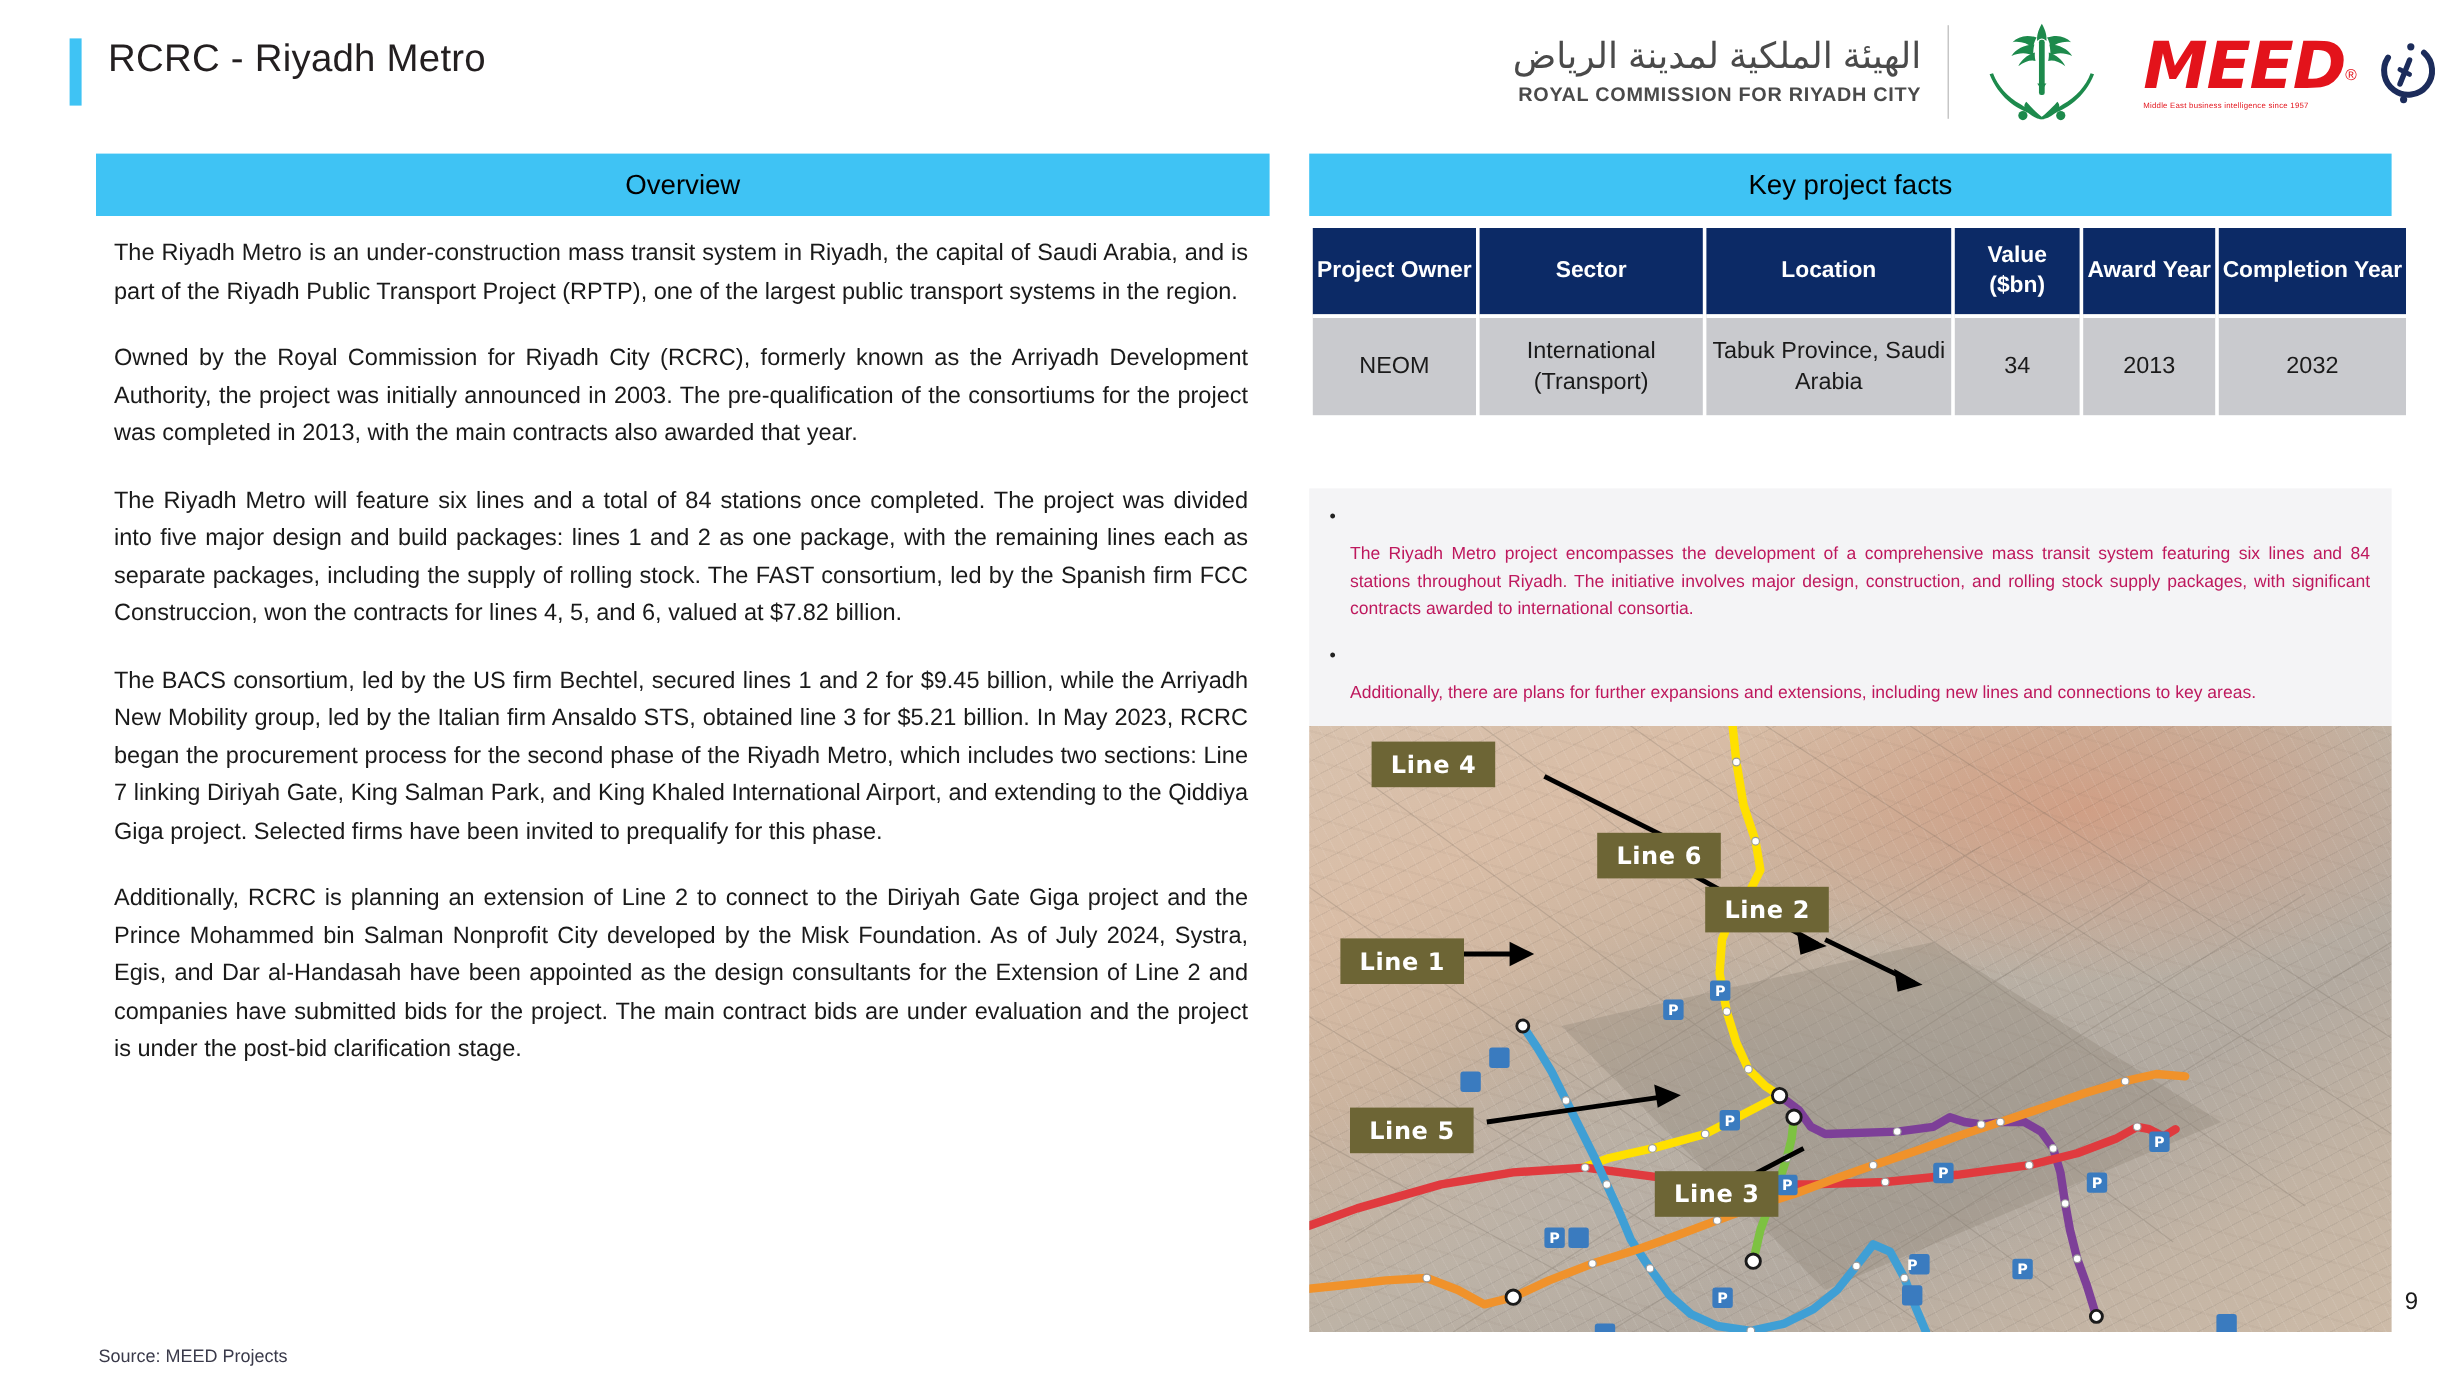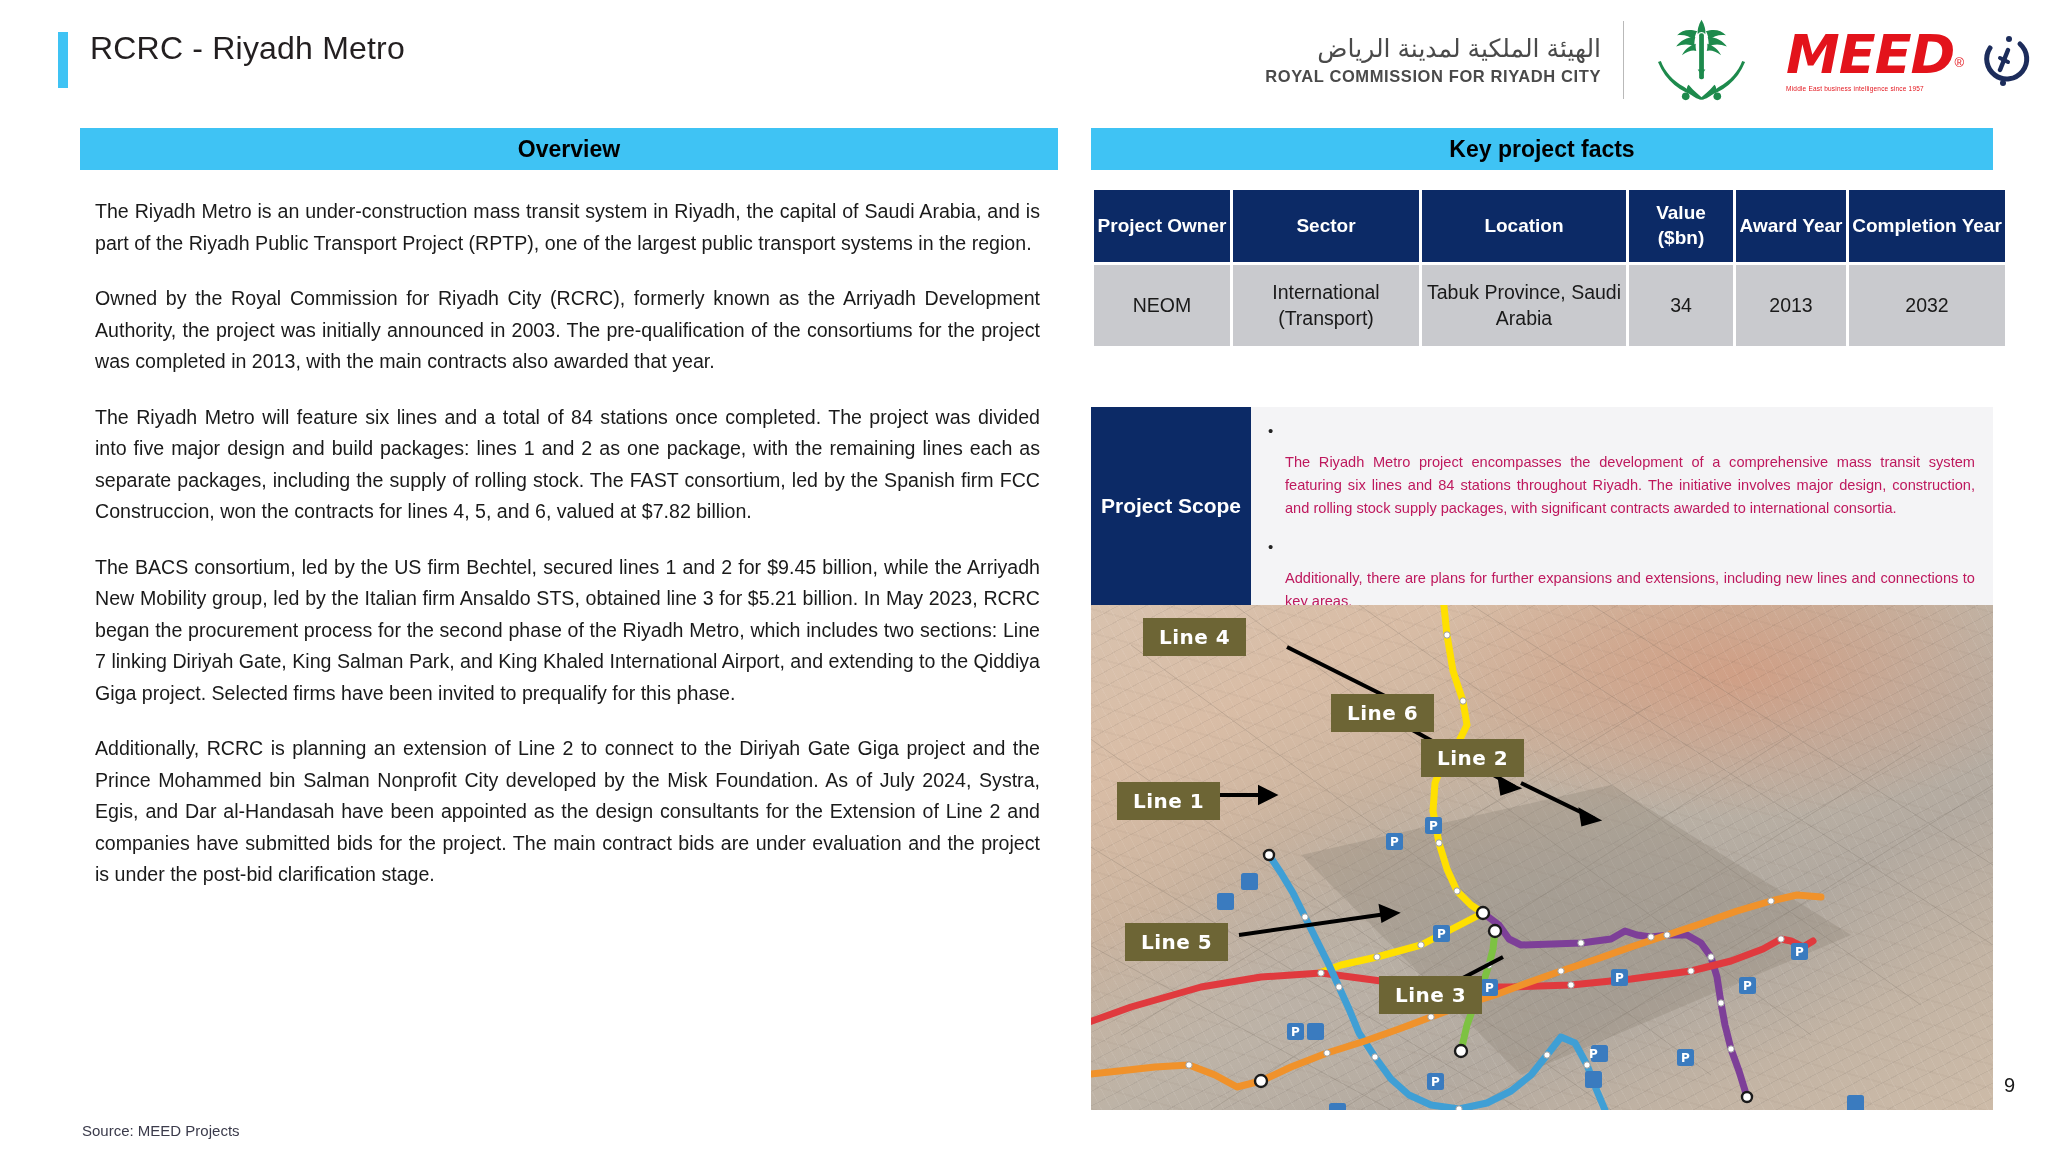--- a/index.html
+++ b/index.html
@@ -18,40 +18,40 @@
     background: #3FC3F4;
   }
   .slide-title {
     position: absolute; left: 90px; top: 30px;
     font-size: 32px; font-weight: 400; color: #231f20;
     letter-spacing: .2px; white-space: nowrap;
   }
 
   .logo-zone { position: absolute; right: 18px; top: 14px; height: 92px; display: flex; align-items: center; gap: 0; }
   .rcrc-logo { display: flex; flex-direction: column; align-items: flex-end; justify-content: center; padding-right: 22px; }
-  .rcrc-ar { font-size: 25px; color: #4a4a4a; direction: rtl; line-height: 1.15; white-space: nowrap; letter-spacing: 1px;}
+  .rcrc-ar { font-size: 30px; color: #4a4a4a; direction: rtl; line-height: 1.15; white-space: nowrap; letter-spacing: 1px;}
   .rcrc-en { font-size: 16.5px; color: #4a4a4a; letter-spacing: .6px; margin-top: 5px; white-space: nowrap; font-weight: 600;}
   .logo-divider { width: 1px; height: 78px; background: #b9b9b9; }
   .saudi-emblem { width: 108px; height: 88px; margin-left: 24px; }
   .meed-logo { display: flex; align-items: center; margin-left: 30px; }
   .meed-word { position: relative; }
   .meed-text {
     font-family: "DejaVu Sans", sans-serif;
     font-size: 54px; font-weight: bold; font-style: italic;
     color: #E3131B; letter-spacing: -1px; line-height: 1;
   }
   .meed-reg { font-size: 13px; vertical-align: super; color: #E3131B; }
   .meed-tag { font-size: 6.5px; color: #E3131B; letter-spacing: .2px; margin-top: 3px; white-space: nowrap; }
   .meed-mark { width: 52px; height: 56px; margin-left: 14px; }
 
   
   .bar {
-    position: absolute; height: 42px; background: #3FC3F4;
+    position: absolute; height: 52px; background: #3FC3F4;
     display: flex; align-items: center; justify-content: center;
-    font-size: 23px; font-weight: bold; color: #000;
+    font-size: 23px; font-weight: normal; color: #000;
   }
   #overview-bar { left: 80px; top: 128px; width: 978px; }
   #facts-bar    { left: 1091px; top: 128px; width: 902px; }
 
   
   .overview-body { position: absolute; left: 95px; top: 196px; width: 945px; }
   .para {
     font-size: 19.6px; line-height: 31.5px; color: #1a1a1a;
     text-align: justify; text-justify: inter-word;
     margin-bottom: 24px;
@@ -219,21 +219,20 @@
         <td>International (Transport)</td>
         <td>Tabuk Province, Saudi Arabia</td>
         <td>34</td>
         <td>2013</td>
         <td>2032</td>
       </tr>
     </tbody>
   </table>
 
   <div class="scope-wrap">
-    <div class="scope-label">Project Scope</div>
     <div class="scope-body">
       <div class="scope-item">
         <div class="scope-bullet">•</div>
         <div class="scope-text">The Riyadh Metro project encompasses the development of a comprehensive mass transit system featuring six lines and 84 stations throughout Riyadh. The initiative involves major design, construction, and rolling stock supply packages, with significant contracts awarded to international consortia.</div>
       </div>
       <div class="scope-item">
         <div class="scope-bullet">•</div>
         <div class="scope-text">Additionally, there are plans for further expansions and extensions, including new lines and connections to key areas.</div>
       </div>
     </div>

